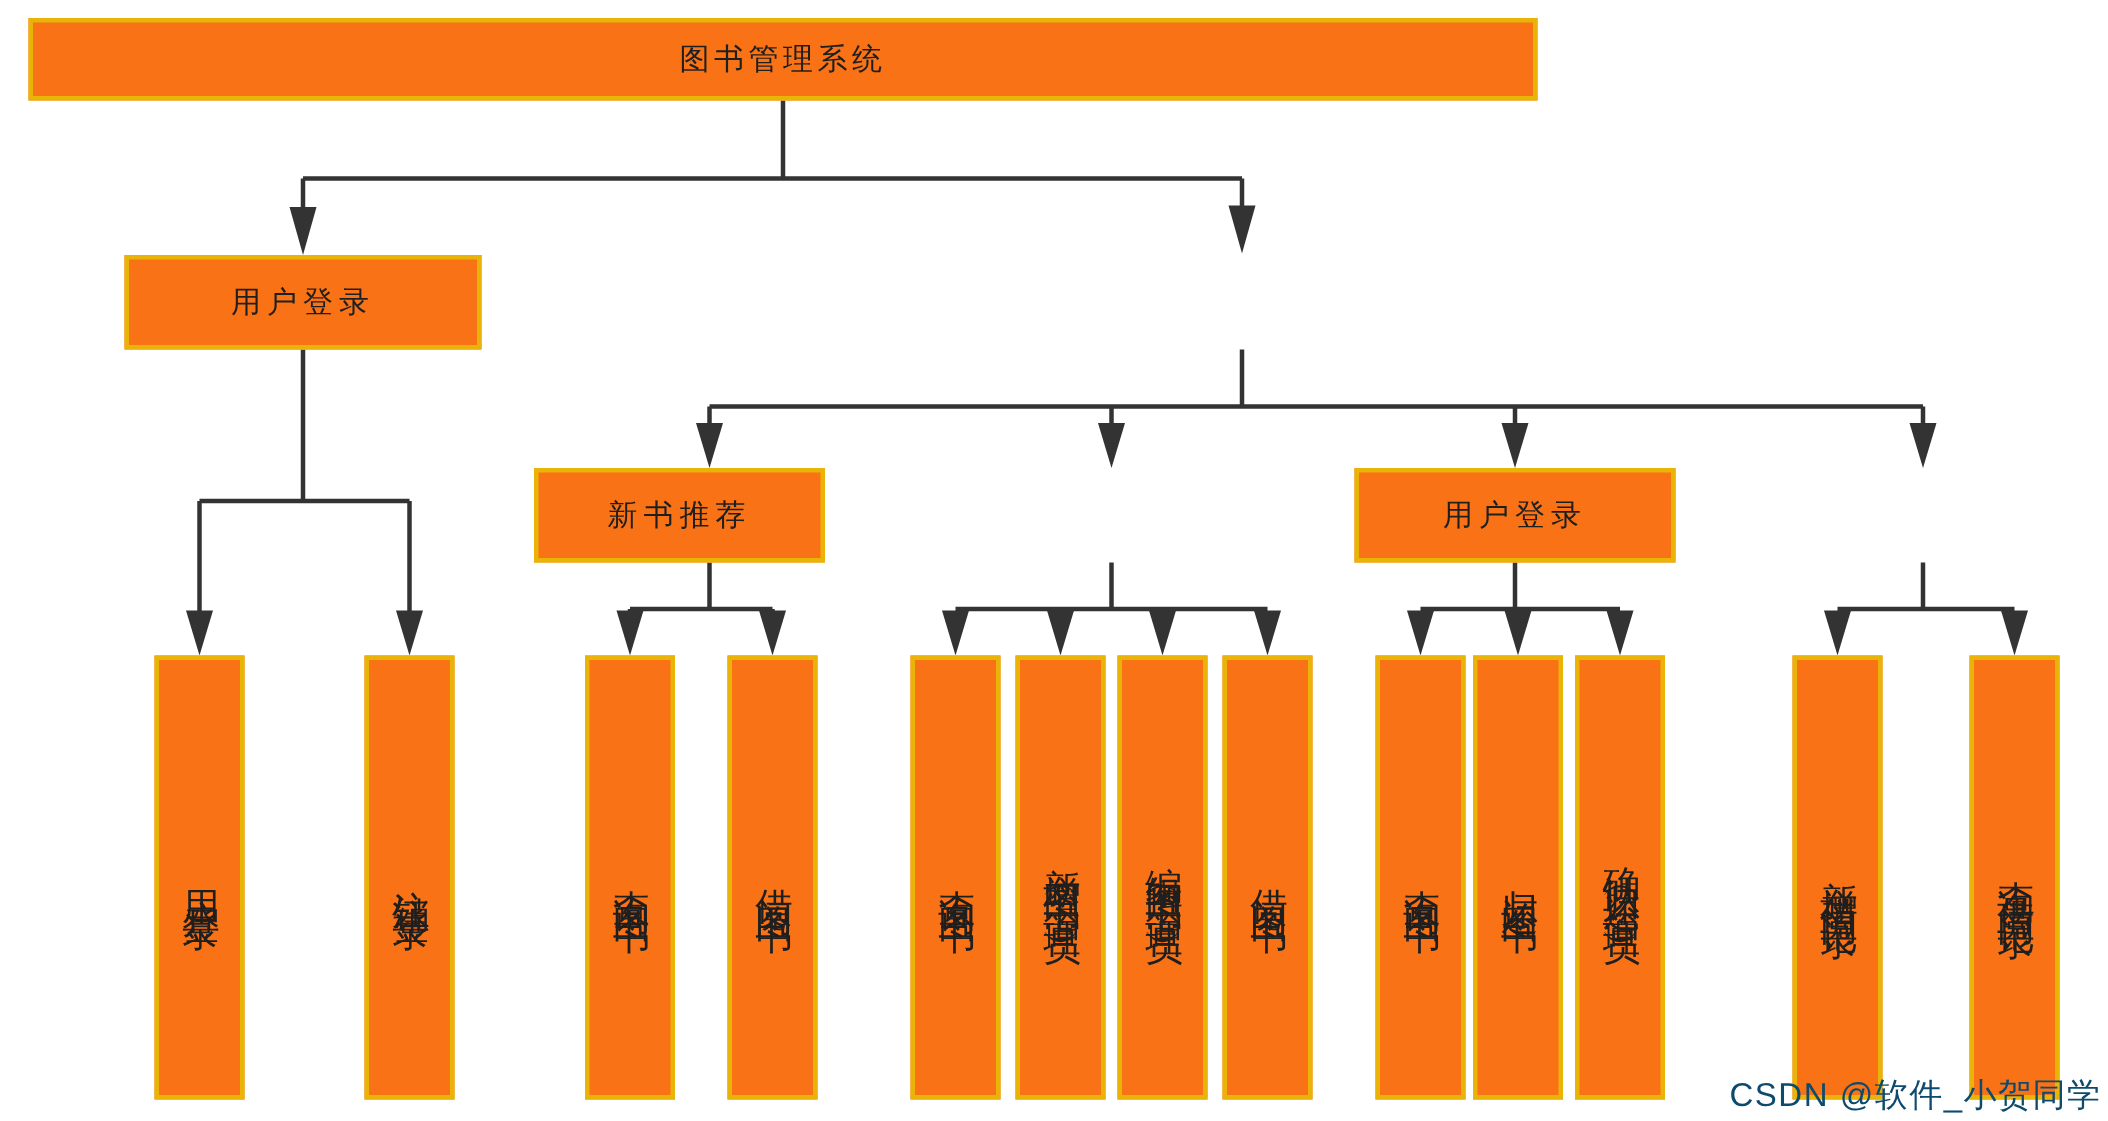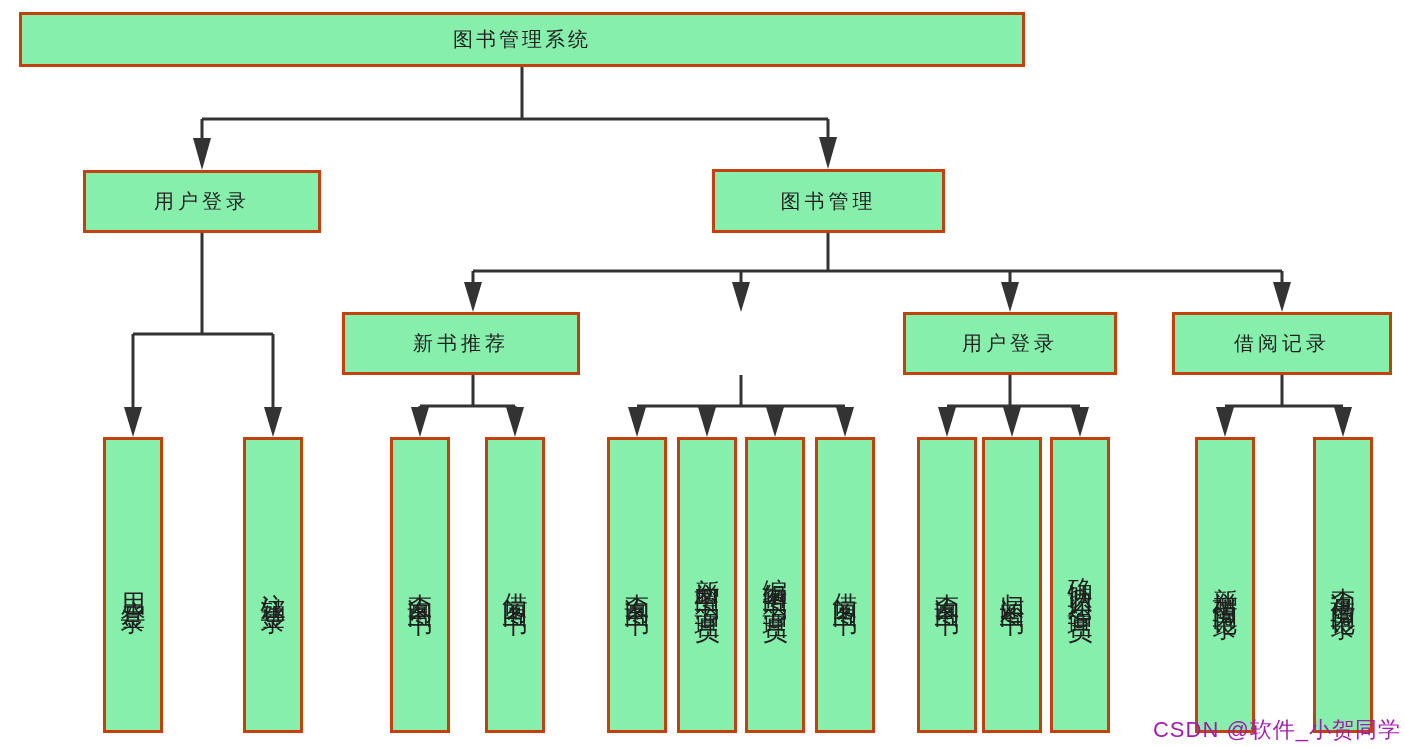--- a/index.html
+++ b/index.html
@@ -14,22 +14,22 @@
   }
   svg.edges {
     position: absolute;
     left: 0; top: 0;
     width: 1405px; height: 747px;
     pointer-events: none;
   }
   .node {
     position: absolute;
     box-sizing: border-box;
-    background: #86efac;
-    border: 3px solid #c2410c;
+    background: #f97316;
+    border: 3px solid #eab308;
     display: flex;
     align-items: center;
     justify-content: center;
   }
   .h-label {
     font-size: 20px;
     letter-spacing: 4px;
     white-space: nowrap;
   }
   .root-box .h-label { font-size: 20px; letter-spacing: 3px; }
@@ -38,21 +38,21 @@
     text-orientation: mixed;
     font-size: 25px;
     letter-spacing: 6px;
     line-height: 1;
     white-space: nowrap;
   }
   
   .root-box   { left: 19px;  top: 12px;  width: 1006px; height: 55px; }
   .n-login    { left: 83px;  top: 170px; width: 238px;  height: 63px; }
   .n-mgmt     { left: 712px; top: 169px; width: 233px;  height: 64px; }
-  .n-rec      { left: 342px; top: 312px; width: 238px;  height: 63px; }
+  .n-rec      { left: 356px; top: 312px; width: 194px;  height: 63px; }
   .n-borrow   { left: 633px; top: 312px; width: 216px;  height: 63px; }
   .n-current  { left: 903px; top: 312px; width: 214px;  height: 63px; }
   .n-records  { left: 1172px;top: 312px; width: 220px;  height: 63px; }
   .leaf       { top: 437px;  width: 60px; height: 296px; }
   .lf-1  { left: 103px; }
   .lf-2  { left: 243px; }
   .lf-3  { left: 390px; }
   .lf-4  { left: 485px; }
   .lf-5  { left: 607px; }
   .lf-6  { left: 677px; }
@@ -62,21 +62,21 @@
   .lf-10 { left: 982px; }
   .lf-11 { left: 1050px; }
   .lf-12 { left: 1195px; }
   .lf-13 { left: 1313px; }
   .watermark {
     position: absolute;
     right: 4px;
     bottom: 2px;
     font-size: 22px;
     letter-spacing: 1px;
-    color: #a21caf;
+    color: #0c4a6e;
     z-index: 5;
     white-space: nowrap;
   }
 </style>
 </head>
 <body>
 
 <div class="stage">
 
   <svg class="edges" viewBox="0 0 1405 747" xmlns="http://www.w3.org/2000/svg" fill="none" stroke="#333333" stroke-width="3">
@@ -140,36 +140,30 @@
   </svg>
 
   <div class="node root-box">
     <span class="h-label">图书管理系统</span>
   </div>
 
   <div class="node n-login">
     <span class="h-label">用户登录</span>
   </div>
 
-  <div class="node n-mgmt">
-    <span class="h-label">图书管理</span>
-  </div>
 
   <div class="node n-rec">
     <span class="h-label">新书推荐</span>
   </div>
 
 
   <div class="node n-current">
     <span class="h-label">用户登录</span>
   </div>
 
-  <div class="node n-records">
-    <span class="h-label">借阅记录</span>
-  </div>
 
   <div class="node leaf lf-1">
     <span class="vtext">用户登录</span>
   </div>
   <div class="node leaf lf-2">
     <span class="vtext">注销登录</span>
   </div>
 
   <div class="node leaf lf-3">
     <span class="vtext">查询图书</span>

